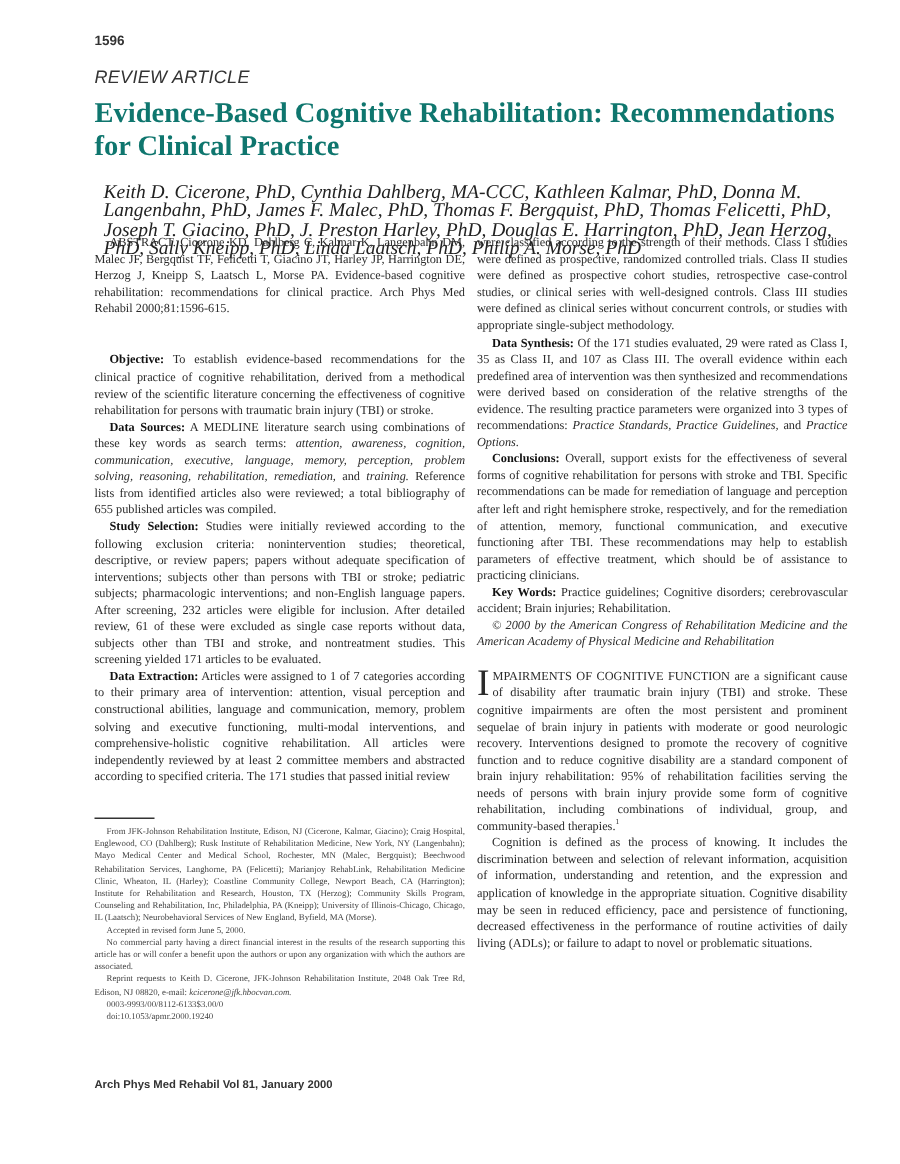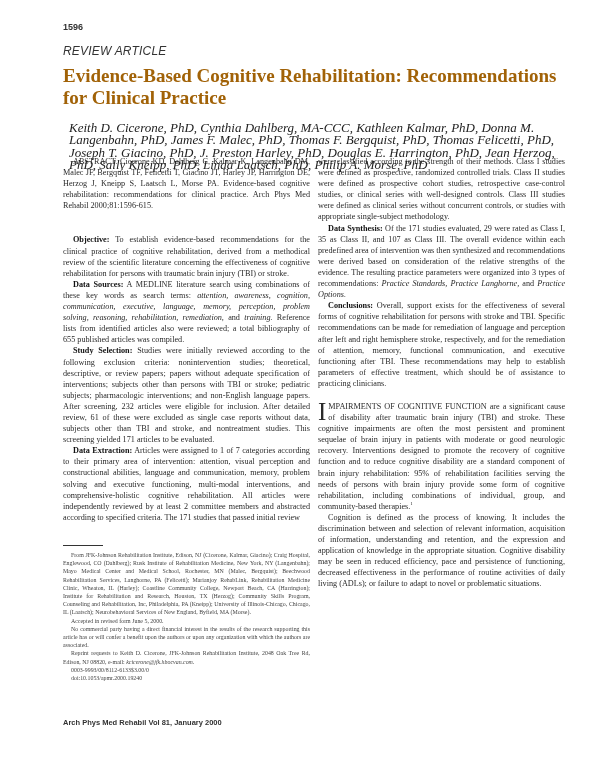--- a/index.html
+++ b/index.html
@@ -1,19 +1,19 @@
 <!DOCTYPE html>
 <html><head>
 <meta charset="utf-8">
 <style>
   html, body { margin: 0; padding: 0; background: #ffffff; }
   body { width: 600px; height: 776px; position: relative; overflow: hidden; color: #1a1a1a; }
   .page-num { position: absolute; left: 63px; top: 22px; font-family: "Liberation Sans", sans-serif; font-weight: bold; font-size: 9px; color: #333; text-align: right; }
   .section-label { position: absolute; left: 63px; top: 44px; font-family: "Liberation Sans", sans-serif; font-style: italic; font-size: 12px; color: #333; letter-spacing: 0.2px; }
-  .title { position: absolute; left: 63px; top: 65px; width: 500px; margin: 0; font-family: "Liberation Serif", serif; font-weight: bold; font-size: 19px; line-height: 22px; color: #a16207; }
+  .title { position: absolute; left: 63px; top: 65px; width: 500px; margin: 0; font-family: "Liberation Serif", serif; font-weight: bold; font-size: 19px; line-height: 22px; color: #0f766e; }
   .authors { position: absolute; left: 63px; top: 116px; width: 500px; margin: 6px; font-family: "Liberation Serif", serif; font-weight: normal; font-style: italic; font-size: 13px; line-height: 12.4px; color: #222; }
   .col { position: absolute; top: 156px; width: 247px; font-family: "Liberation Serif", serif; font-size: 8.2px; line-height: 11.1px; color: #2a2a2a; text-align: justify; }
   .col-left { left: 63px; }
   .col-right { left: 318px; }
   .col p { margin: 0; text-indent: 10px; }
   .col p.gap { margin-top: 23px; }
   .col b { color: #111; }
   .col i { font-style: italic; }
   .fn-rule { position: absolute; left: 63px; top: 545px; width: 40px; border-top: 1px solid #333; }
   .footnotes { position: absolute; left: 63px; top: 551px; width: 247px; font-family: "Liberation Serif", serif; font-size: 5.9px; line-height: 8.2px; color: #444; text-align: justify; }
@@ -69,28 +69,33 @@
   </p>
   <p>0003-9993/00/8112-6133$3.00/0</p>
   <p>doi:10.1053/apmr.2000.19240</p>
 </div>
 
 <div class="col col-right">
   <p style="text-indent:0">were classified according to the strength of their methods. Class I studies were defined as prospective, randomized controlled trials. Class II studies were defined as prospective cohort studies, retrospective case-control studies, or clinical series with well-designed controls. Class III studies were defined as clinical series without concurrent controls, or studies with appropriate single-subject methodology.</p>
   <p>
     <b>Data Synthesis:</b>
     <span>Of the 171 studies evaluated, 29 were rated as Class I, 35 as Class II, and 107 as Class III. The overall evidence within each predefined area of intervention was then synthesized and recommendations were derived based on consideration of the relative strengths of the evidence. The resulting practice parameters were organized into 3 types of recommendations:</span>
-    <i>Practice Standards, Practice Langhorne,</i>
+    <i>Practice Standards, Practice Guidelines,</i>
     <span>and</span>
     <i>Practice Options.</i>
   </p>
   <p>
     <b>Conclusions:</b>
     <span>Overall, support exists for the effectiveness of several forms of cognitive rehabilitation for persons with stroke and TBI. Specific recommendations can be made for remediation of language and perception after left and right hemisphere stroke, respectively, and for the remediation of attention, memory, functional communication, and executive functioning after TBI. These recommendations may help to establish parameters of effective treatment, which should be of assistance to practicing clinicians.</span>
   </p>
+  <p>
+    <b>Key Words:</b>
+    <span>Practice guidelines; Cognitive disorders; cerebrovascular accident; Brain injuries; Rehabilitation.</span>
+  </p>
+  <p class="copyright">© 2000 by the American Congress of Rehabilitation Medicine and the American Academy of Physical Medicine and Rehabilitation</p>
   <div class="spacer"></div>
   <p class="intro-first">
     <span class="dropcap">I</span><span class="smallcaps">MPAIRMENTS OF COGNITIVE FUNCTION</span>
     <span>are a significant cause of disability after traumatic brain injury (TBI) and stroke. These cognitive impairments are often the most persistent and prominent sequelae of brain injury in patients with moderate or good neurologic recovery. Interventions designed to promote the recovery of cognitive function and to reduce cognitive disability are a standard component of brain injury rehabilitation: 95% of rehabilitation facilities serving the needs of persons with brain injury provide some form of cognitive rehabilitation, including combinations of individual, group, and community-based therapies.</span><sup>1</sup>
   </p>
   <p>Cognition is defined as the process of knowing. It includes the discrimination between and selection of relevant information, acquisition of information, understanding and retention, and the expression and application of knowledge in the appropriate situation. Cognitive disability may be seen in reduced efficiency, pace and persistence of functioning, decreased effectiveness in the performance of routine activities of daily living (ADLs); or failure to adapt to novel or problematic situations.</p>
 </div>
 
 <div class="footer">Arch Phys Med Rehabil Vol 81, January 2000</div>
 

